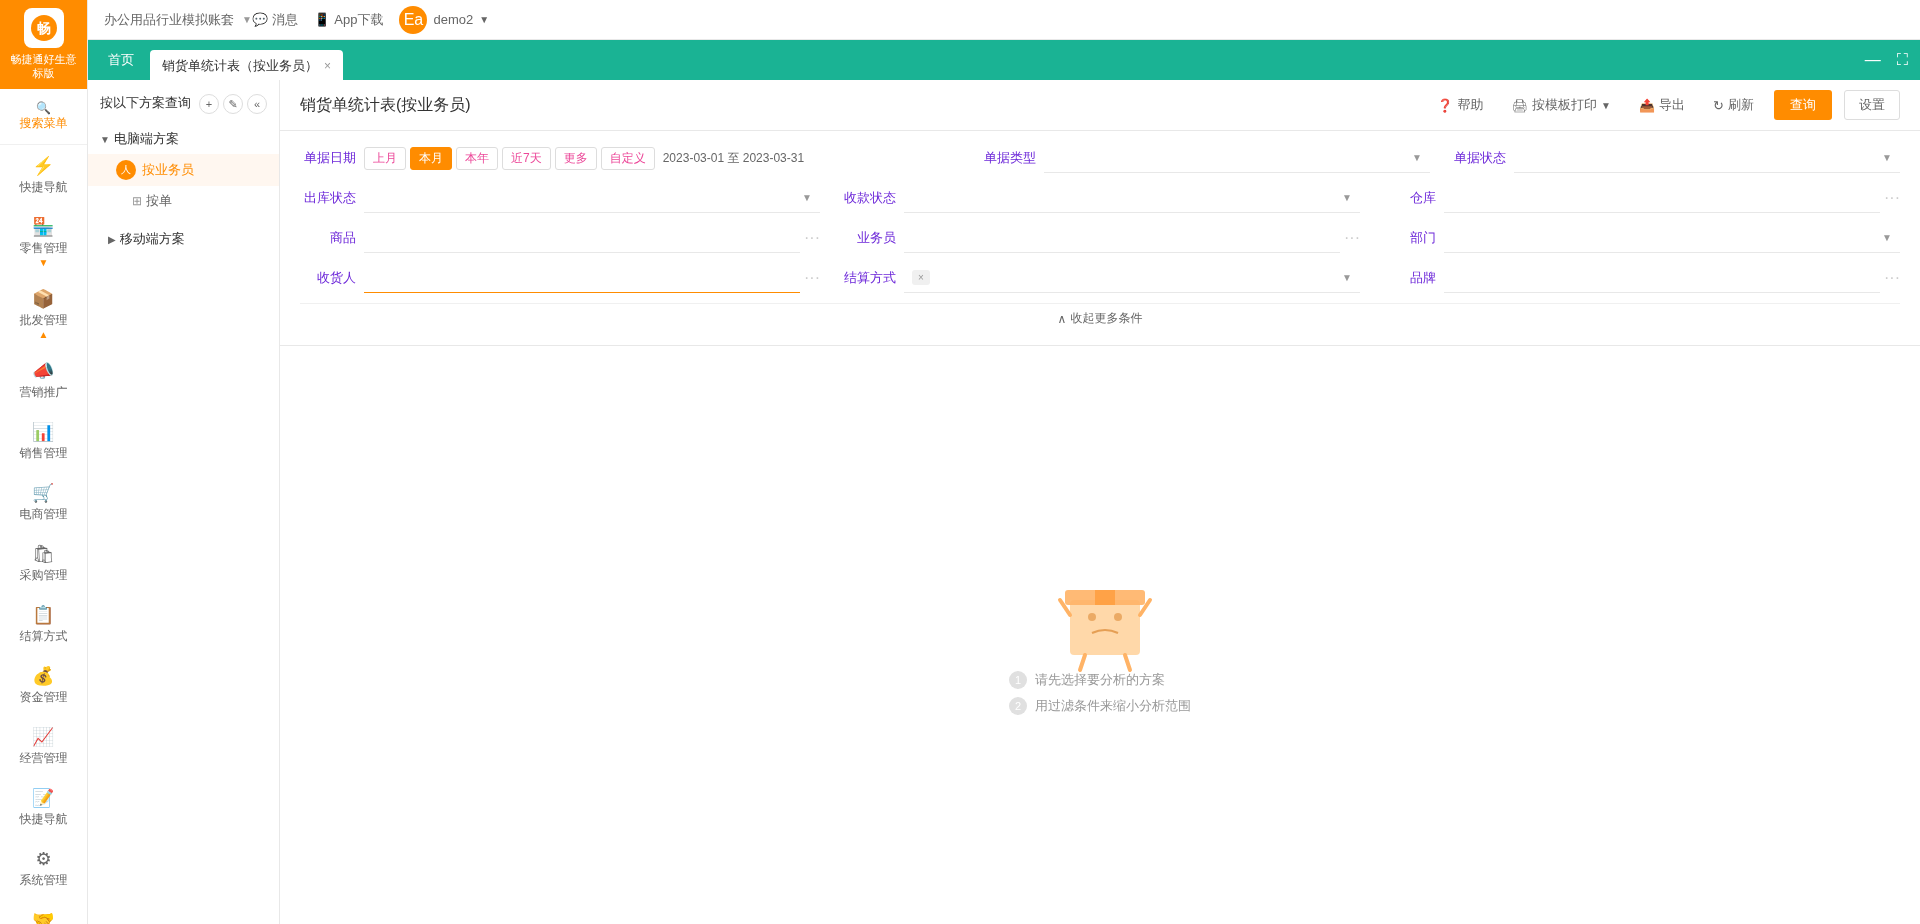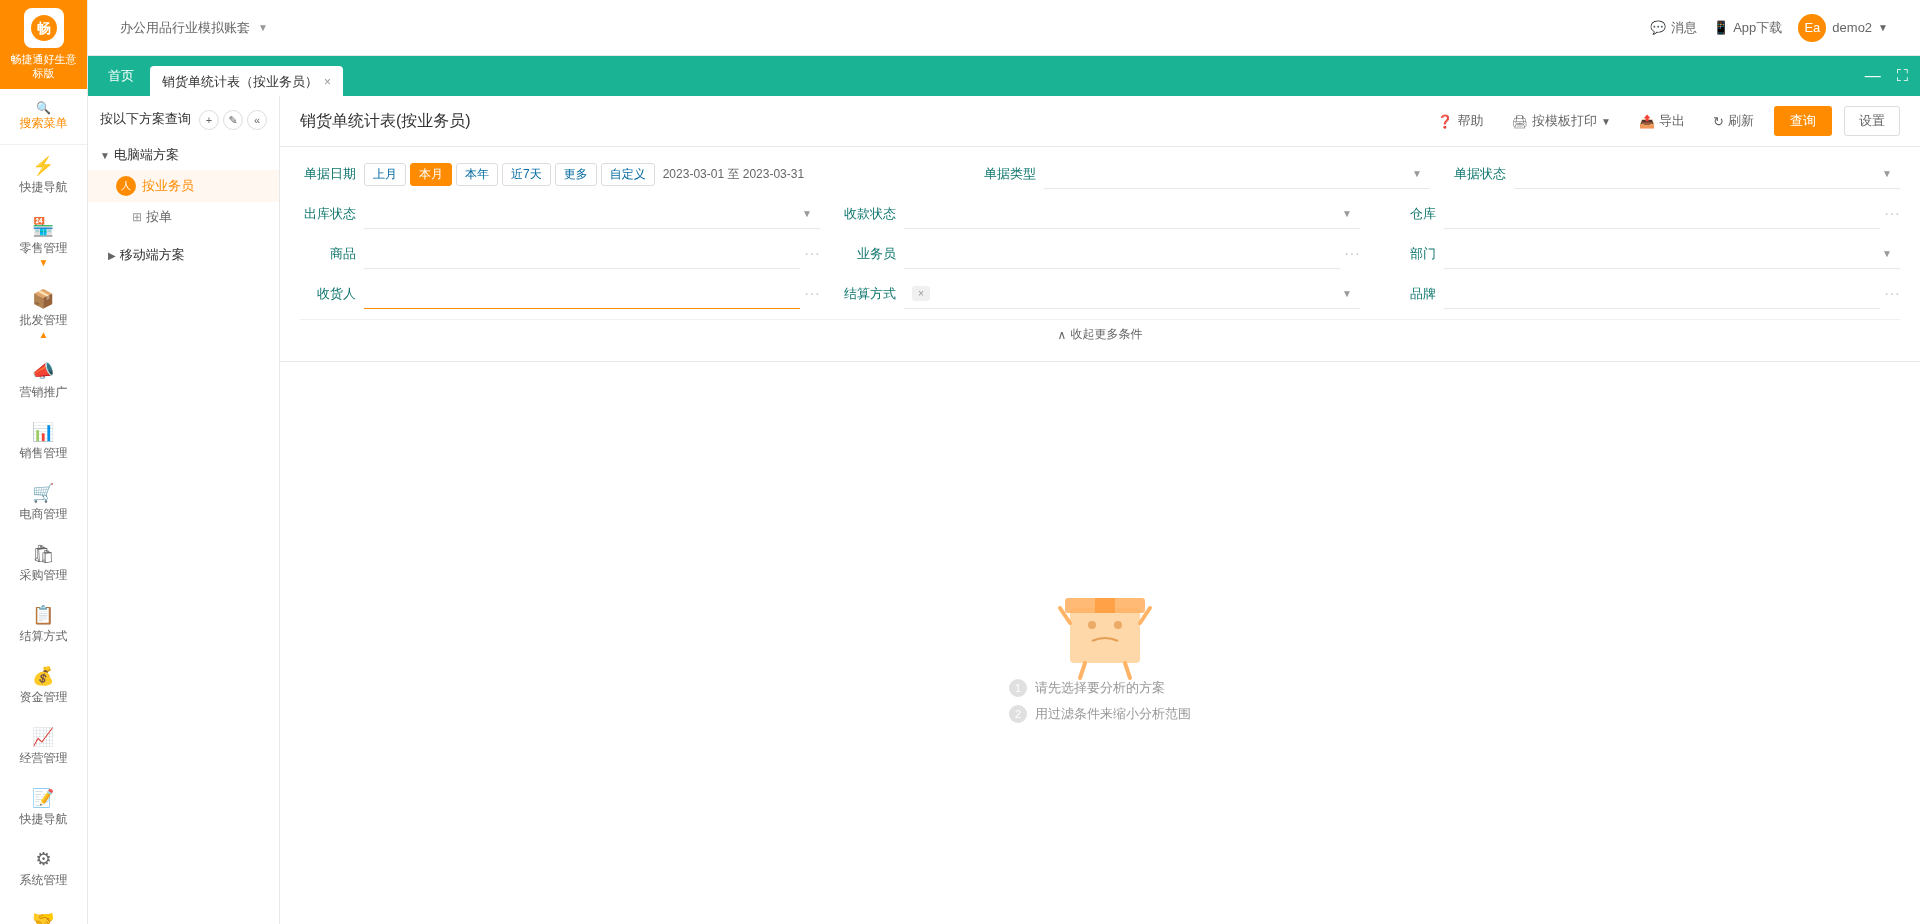--- a/index.html
+++ b/index.html
@@ -11,25 +11,25 @@
     .sidebar-logo-icon { width: 40px; height: 40px; background: #fff; border-radius: 8px; display: flex; align-items: center; justify-content: center; margin-bottom: 4px; }
     .sidebar-logo-text { color: #fff; font-size: 11px; text-align: center; line-height: 1.3; }
     .sidebar-menu-item { width: 100%; padding: 10px 4px; display: flex; flex-direction: column; align-items: center; cursor: pointer; color: #666; font-size: 12px; border-bottom: none; transition: all 0.2s; }
     .sidebar-menu-item .menu-icon { font-size: 18px; margin-bottom: 2px; }
     .sidebar-search { width: 100%; padding: 12px 4px; display: flex; flex-direction: column; align-items: center; cursor: pointer; color: #ff8c00; font-size: 12px; border-bottom: 1px solid #f0f0f0; }
 
     
     .main { flex: 1; display: flex; flex-direction: column; overflow: hidden; }
 
     
-    .top-header { height: 56px; background: #fff; display: flex; align-items: center; justify-content: space-between; padding: 0 32px; border-bottom: 1px solid #e8e8e8; }
+    .top-header { height: 40px; background: #fff; display: flex; align-items: center; justify-content: flex-start; padding: 0 16px; border-bottom: 1px solid #e8e8e8; }
     .top-header-left { display: flex; align-items: center; gap: 8px; color: #666; font-size: 13px; }
     .top-header-right { display: flex; align-items: center; gap: 16px; }
     .header-action { display: flex; align-items: center; gap: 4px; color: #666; font-size: 13px; cursor: pointer; }
-    .avatar { width: 28px; height: 28px; border-radius: 50%; background: #ff8c00; display: flex; align-items: center; justify-content: center; color: #fff; font-size: 13px; }
+    .avatar { width: 28px; height: 28px; border-radius: 50%; background: #ff8c00; display: flex; align-items: center; justify-content: center; color: #fff; font-size: 16px; }
     .dropdown-arrow { font-size: 10px; }
 
     
     .tab-bar { height: 40px; background: #1ab394; display: flex; align-items: center; padding: 0 8px; gap: 4px; }
     .tab-item { height: 32px; display: flex; align-items: center; padding: 0 12px; border-radius: 4px 4px 0 0; font-size: 13px; cursor: pointer; gap: 6px; }
     .tab-item.home { background: transparent; color: #fff; }
     .tab-item.active { background: #fff; color: #333; margin-top: 11px; }
     .tab-close { font-size: 12px; cursor: pointer; color: #999; }
     .tab-bar-actions { margin-left: auto; display: flex; align-items: center; gap: 8px; }
     .tab-bar-btn { color: #fff; background: none; border: none; cursor: pointer; font-size: 16px; padding: 4px; }
@@ -59,30 +59,30 @@
     .page-header-actions { display: flex; align-items: center; gap: 12px; }
     .header-btn { display: flex; align-items: center; gap: 4px; color: #666; font-size: 13px; cursor: pointer; padding: 4px 8px; border-radius: 3px; }
     .btn-primary { background: #ff8c00; color: #fff; border: none; padding: 6px 16px; border-radius: 3px; cursor: pointer; font-size: 13px; }
     .btn-secondary { background: #fff; color: #666; border: 1px solid #ddd; padding: 5px 14px; border-radius: 3px; cursor: pointer; font-size: 13px; }
 
     
     .filter-area { background: #fff; padding: 12px 20px; border-bottom: 1px solid #e8e8e8; }
     .filter-row { display: flex; align-items: center; margin-bottom: 10px; gap: 0; }
     .filter-row:last-child { margin-bottom: 0; }
     .filter-item { display: flex; align-items: center; flex: 1; min-width: 0; }
-    .filter-label { color: #0f766e; font-size: 13px; white-space: nowrap; min-width: 56px; text-align: right; margin-right: 8px; }
+    .filter-label { color: #6d28d9; font-size: 13px; white-space: nowrap; min-width: 56px; text-align: right; margin-right: 8px; }
     .filter-input { flex: 1; height: 30px; border: none; border-bottom: 1px solid #e8e8e8; padding: 4px 8px; font-size: 13px; color: #333; background: transparent; outline: none; }
     .filter-input.orange-border { border-bottom-color: #ff8c00; }
     .filter-select-wrapper { flex: 1; display: flex; align-items: center; border-bottom: 1px solid #e8e8e8; height: 30px; padding: 4px 8px; cursor: pointer; }
     .filter-select-wrapper .select-arrow { margin-left: auto; color: #999; font-size: 10px; }
     .filter-dots { color: #ccc; font-size: 16px; cursor: pointer; margin-left: 4px; }
 
     
     .date-filter { display: flex; align-items: center; gap: 4px; flex: 1; }
-    .date-btn { padding: 2px 8px; border-radius: 3px; border: 1px solid #ddd; font-size: 12px; cursor: pointer; color: #0369a1; background: #fff; }
+    .date-btn { padding: 2px 8px; border-radius: 3px; border: 1px solid #ddd; font-size: 12px; cursor: pointer; color: #ec4899; background: #fff; }
     .date-btn.active { background: #ff8c00; color: #fff; border-color: #ff8c00; }
     .date-range { font-size: 12px; color: #666; margin-left: 4px; }
 
     
     .collapse-btn { display: flex; align-items: center; justify-content: center; padding: 6px; cursor: pointer; color: #666; font-size: 12px; gap: 4px; border-top: 1px solid #f0f0f0; margin-top: 4px; }
 
     
     .empty-state { flex: 1; display: flex; flex-direction: column; align-items: center; justify-content: center; background: #fff; gap: 16px; }
     .empty-box-img { width: 100px; height: 100px; }
     .empty-tips { display: flex; flex-direction: column; gap: 8px; }

